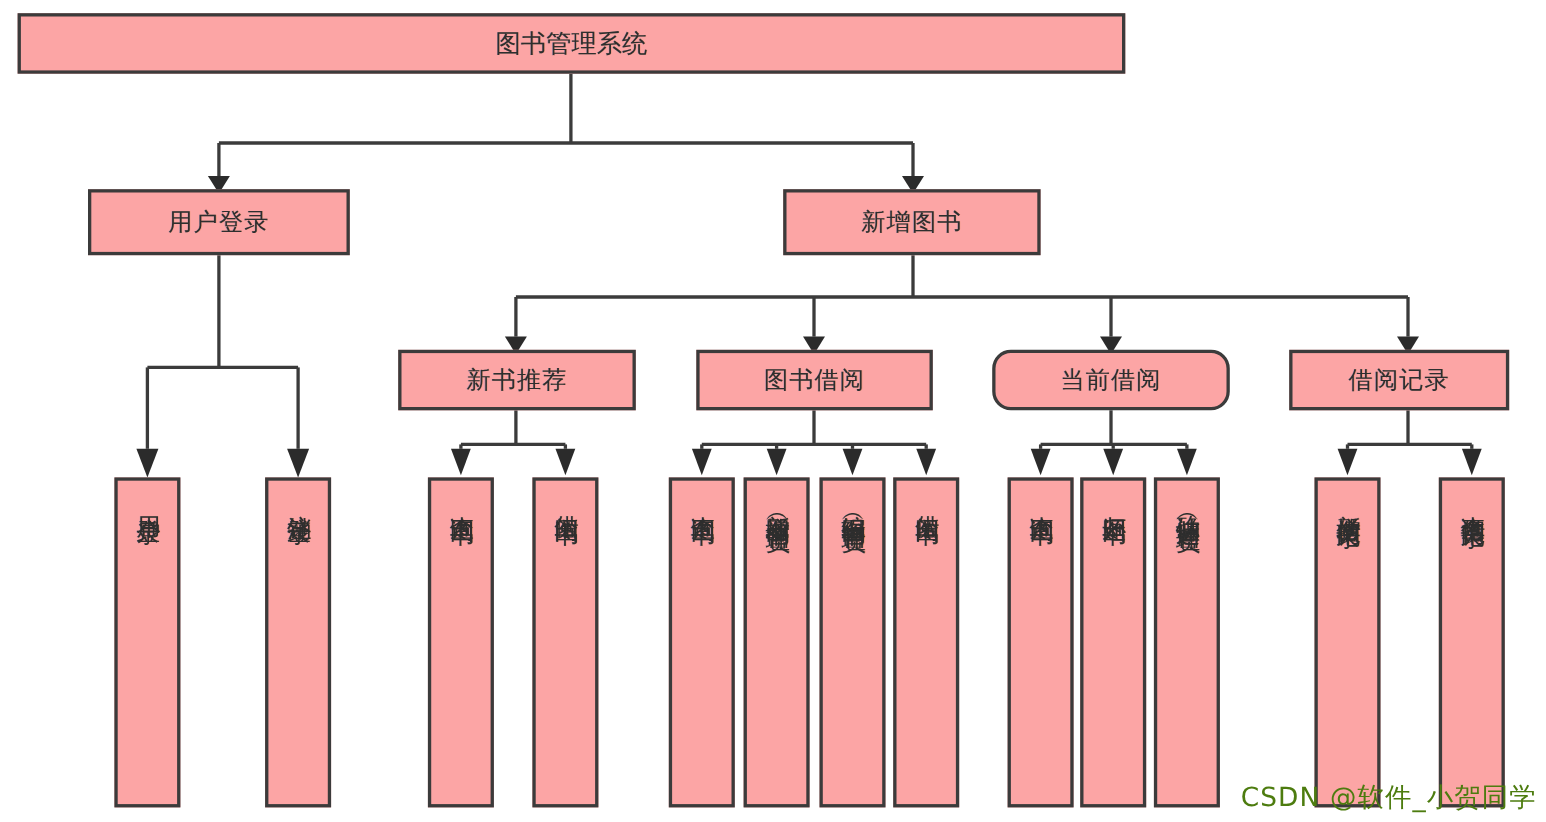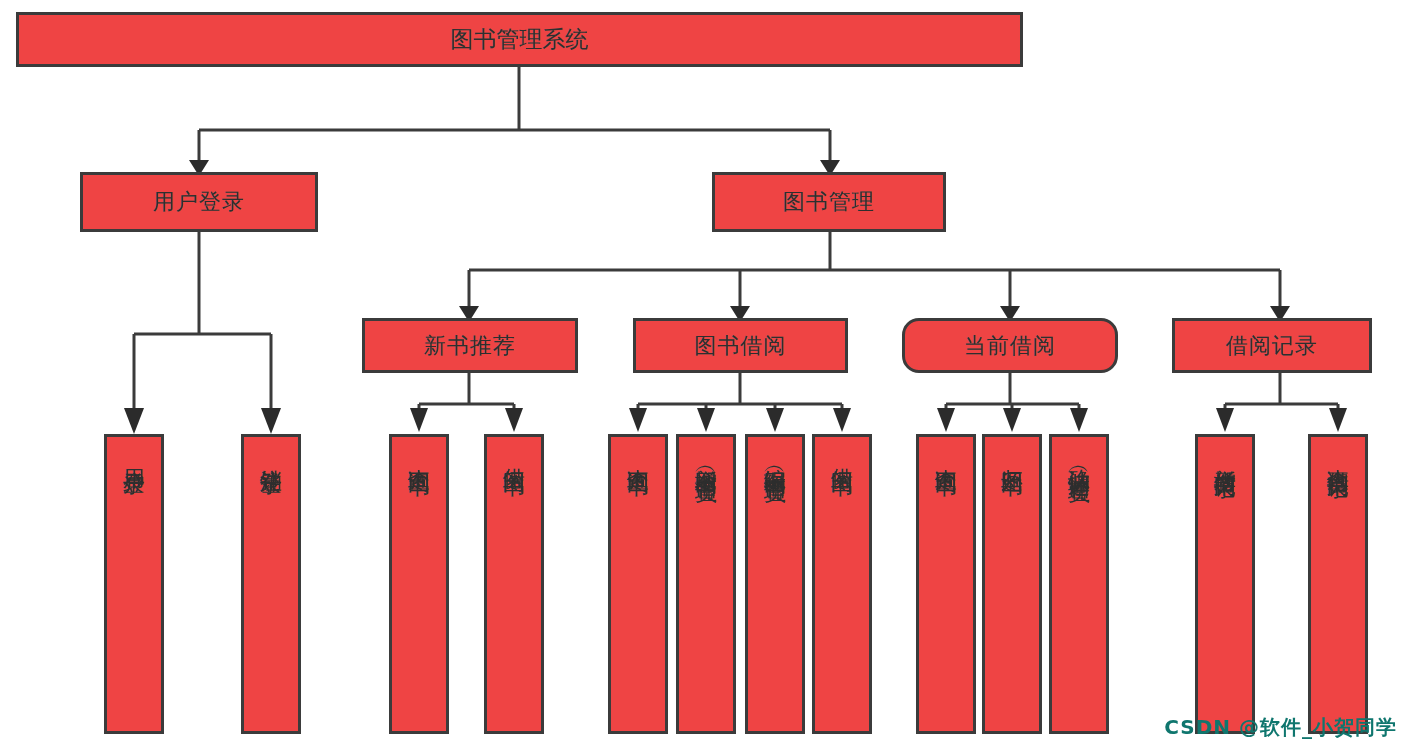--- a/index.html
+++ b/index.html
@@ -3,37 +3,37 @@
 <meta charset="utf-8">
 <style>
   html,body{margin:0;padding:0;background:#ffffff;}
   body{
     font-family:"DejaVu Sans","Liberation Sans",sans-serif;
     width:1405px;height:747px;position:relative;overflow:hidden;
   }
   #canvas{position:absolute;left:0;top:0;width:1405px;height:747px;}
   .node{
     position:absolute;box-sizing:border-box;
-    background:#ef4444;border:3px solid #3b3b3b;
+    background:#fca5a5;border:3px solid #3b3b3b;
     display:flex;align-items:center;justify-content:center;
     color:#2e2e2e;
     text-shadow:0.5px 0 rgba(200,120,40,.35), -0.5px 0 rgba(60,120,200,.35);
   }
   .node.h{font-size:22px;letter-spacing:1px;}
   .node.root{font-size:23px;}
   .node.leaf{
     writing-mode:vertical-rl;text-orientation:upright;
     font-size:22px;line-height:1.28;letter-spacing:2px;
     padding:14px 0;justify-content:flex-start;align-items:center;
     white-space:pre-wrap;
   }
   svg.links{position:absolute;left:0;top:0;width:1405px;height:747px;pointer-events:none;}
   .wm{
     position:absolute;right:8px;bottom:6px;
-    font-size:20px;color:#0f766e;letter-spacing:1px;white-space:nowrap;font-weight:bold;
+    font-size:24px;color:#4d7c0f;letter-spacing:1px;white-space:nowrap;
   }
 </style>
 </head>
 <body>
 
 <div id="canvas">
 
   <svg class="links" viewBox="0 0 1405 747">
     <g stroke="#3b3b3b" stroke-width="3" fill="none">
 
@@ -97,21 +97,21 @@
       <polygon points="1079,408 1070,408 1079,432 1088,408"></polygon>
       <polygon points="1225,408 1216,408 1225,432 1234,408"></polygon>
       <polygon points="1338,408 1329,408 1338,432 1347,408"></polygon>
     </g>
   </svg>
 
   <div class="node root" style="left:16px;top:12px;width:1007px;height:55px;">图书管理系统</div>
 
   <div class="node h" style="left:80px;top:172px;width:238px;height:60px;">用户登录</div>
 
-  <div class="node h" style="left:712px;top:172px;width:234px;height:60px;">图书管理</div>
+  <div class="node h" style="left:712px;top:172px;width:234px;height:60px;">新增图书</div>
 
   <div class="node h" style="left:633px;top:318px;width:215px;height:55px;">图书借阅</div>
   <div class="node h" style="left:362px;top:318px;width:216px;height:55px;">新书推荐</div>
   <div class="node h" style="left:902px;top:318px;width:216px;height:55px;border-radius:17px;">当前借阅</div>
   <div class="node h" style="left:1172px;top:318px;width:200px;height:55px;">借阅记录</div>
 
   <div class="node leaf" style="left:104px;top:434px;width:60px;height:300px;">用户登录</div>
   <div class="node leaf" style="left:241px;top:434px;width:60px;height:300px;">注销登录</div>
 
   <div class="node leaf" style="left:389px;top:434px;width:60px;height:300px;">查询图书</div>

